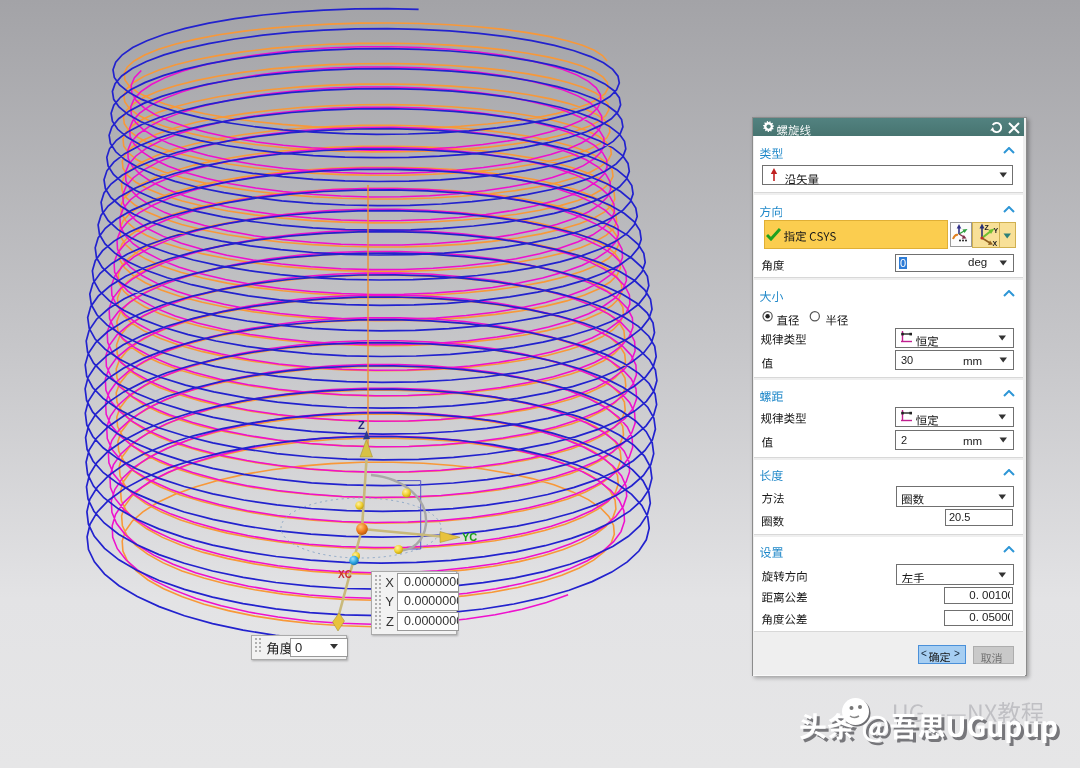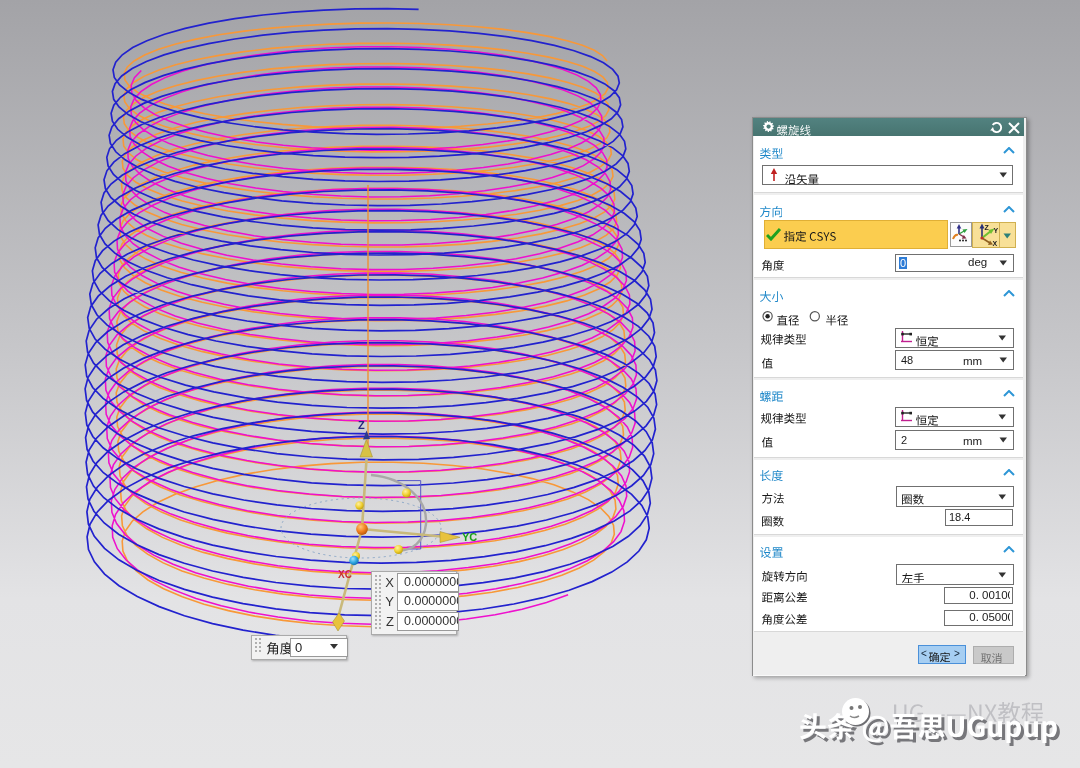--- a/index.html
+++ b/index.html
@@ -235,21 +235,21 @@
 <div style="position:absolute;left:916.0px;top:332.5px;z-index:13;"><svg width="22.2" height="10.7" viewBox="0.3 -9.7 22.2 10.7">
       <path d="M2.0 -9.7V0.9H2.9V-9.7ZM0.9 -7.4C0.9 -6.5 0.6 -5.2 0.3 -4.5L1.0 -4.2C1.4 -5.1 1.6 -6.4 1.6 -7.3ZM3.0 -7.5C3.3 -6.9 3.7 -6.0 3.8 -5.5L4.5 -5.8C4.3 -6.3 3.9 -7.2 3.6 -7.8ZM4.4 -9.0V-8.2H10.8V-9.0ZM4.0 -0.5V0.3H11.0V-0.5ZM5.8 -3.9H9.3V-2.3H5.8ZM5.8 -6.2H9.3V-4.6H5.8ZM5.0 -7.0V-1.5H10.2V-7.0Z M14.1 -4.3C13.8 -2.3 13.2 -0.6 11.9 0.4C12.1 0.5 12.5 0.8 12.6 1.0C13.4 0.3 13.9 -0.6 14.3 -1.7C15.4 0.3 17.1 0.7 19.5 0.7H22.2C22.3 0.5 22.4 0.1 22.5 -0.1C22.0 -0.1 20.0 -0.1 19.6 -0.1C18.9 -0.1 18.3 -0.2 17.7 -0.3V-2.6H21.1V-3.4H17.7V-5.3H20.6V-6.1H13.9V-5.3H16.8V-0.5C15.8 -0.9 15.1 -1.5 14.7 -2.7C14.8 -3.2 14.9 -3.7 14.9 -4.3ZM16.4 -9.5C16.6 -9.2 16.8 -8.7 16.9 -8.4H12.4V-5.9H13.3V-7.5H21.2V-5.9H22.1V-8.4H17.9C17.8 -8.7 17.5 -9.3 17.2 -9.7Z" fill="#1a1a1a"></path>
     </svg></div>
 <svg style="position:absolute;left:998px;top:335.0px;z-index:13" width="9" height="6">
     <polygon points="0.5,0.5 8,0.5 4.2,5.5" fill="#333"></polygon>
   </svg>
 <div style="position:absolute;left:762.0px;top:354.5px;z-index:12;"><svg width="10.6" height="10.6" viewBox="0.4 -9.7 10.6 10.6">
       <path d="M6.9 -9.7C6.9 -9.3 6.8 -8.9 6.7 -8.5H3.8V-7.7H6.6C6.5 -7.3 6.5 -7.0 6.4 -6.6H4.4V-0.2H3.3V0.6H11.0V-0.2H10.0V-6.6H7.2C7.3 -7.0 7.3 -7.3 7.4 -7.7H10.7V-8.5H7.6L7.8 -9.6ZM5.2 -0.2V-1.1H9.2V-0.2ZM5.2 -4.4H9.2V-3.4H5.2ZM5.2 -5.0V-6.0H9.2V-5.0ZM5.2 -2.7H9.2V-1.7H5.2ZM3.0 -9.6C2.4 -7.9 1.4 -6.2 0.4 -5.1C0.5 -4.9 0.8 -4.4 0.9 -4.2C1.2 -4.6 1.5 -5.0 1.8 -5.5V0.9H2.6V-6.8C3.1 -7.6 3.5 -8.5 3.8 -9.4Z" fill="#1a1a1a"></path>
     </svg></div>
 <div style="position:absolute;left:895px;top:350px;width:117px;height:18px;background:#fff;border:1px solid #707070;z-index:12"></div>
-<div style="position:absolute;left:901px;top:354px;font:11px 'Liberation Sans',sans-serif;color:#1a1a1a;z-index:13">48</div>
+<div style="position:absolute;left:901px;top:354px;font:11px 'Liberation Sans',sans-serif;color:#1a1a1a;z-index:13">30</div>
 <div style="position:absolute;left:963px;top:355px;font:11.5px 'Liberation Sans',sans-serif;color:#1a1a1a;z-index:13">mm</div>
 <svg style="position:absolute;left:999px;top:357px;z-index:13" width="9" height="6">
     <polygon points="0.5,0.5 8,0.5 4.2,5.5" fill="#333"></polygon>
   </svg>
 <div style="position:absolute;left:760.0px;top:388.0px;z-index:12;"><svg width="23.0" height="11.0" viewBox="0.5 -10.0 23.0 11.0">
       <path d="M9.2 -1.3C9.7 -0.7 10.3 0.1 10.6 0.6L11.3 0.2C11.0 -0.3 10.3 -1.1 9.8 -1.7ZM3.5 -2.7C3.6 -2.3 3.8 -1.8 3.9 -1.4L3.1 -1.2V-3.5H4.5V-7.9H3.1V-10.0H2.3V-7.9H0.9V-3.0H1.6V-3.5H2.3V-1.1L0.5 -0.7L0.6 0.1L4.1 -0.6C4.2 -0.4 4.2 -0.1 4.3 0.1L4.9 -0.2C4.8 -0.9 4.5 -2.0 4.1 -2.9ZM1.6 -7.1H2.4V-4.3H1.6ZM3.0 -7.1H3.8V-4.3H3.0ZM6.0 -1.6C5.7 -1.1 5.3 -0.6 4.9 -0.2L4.5 0.2C4.7 0.3 5.0 0.6 5.2 0.7C5.7 0.2 6.4 -0.7 6.8 -1.4ZM5.9 -7.3H7.6V-6.3H5.9ZM8.4 -7.3H10.1V-6.3H8.4ZM5.9 -8.9H7.6V-7.9H5.9ZM8.4 -8.9H10.1V-7.9H8.4ZM5.1 -1.8C5.3 -1.8 5.6 -1.9 7.7 -2.1V0.0C7.7 0.2 7.7 0.2 7.5 0.2C7.4 0.2 6.9 0.2 6.4 0.2C6.5 0.4 6.6 0.7 6.6 0.9C7.4 0.9 7.9 0.9 8.2 0.8C8.5 0.7 8.6 0.5 8.6 0.0V-2.1L10.4 -2.3C10.6 -2.0 10.7 -1.7 10.8 -1.5L11.5 -1.9C11.2 -2.5 10.5 -3.4 9.9 -4.0L9.3 -3.7C9.5 -3.4 9.7 -3.2 9.9 -2.9L6.7 -2.7C7.8 -3.3 8.9 -4.1 9.9 -5.0L9.2 -5.4C8.9 -5.1 8.6 -4.8 8.3 -4.6L6.6 -4.5C7.1 -4.8 7.5 -5.2 7.9 -5.6H10.9V-9.6H5.1V-5.6H6.9C6.4 -5.2 6.0 -4.8 5.8 -4.7C5.6 -4.6 5.4 -4.5 5.2 -4.5C5.3 -4.2 5.4 -3.9 5.5 -3.7C5.6 -3.7 5.9 -3.8 7.3 -3.9C6.7 -3.4 6.2 -3.1 5.9 -3.0C5.4 -2.7 5.1 -2.6 4.8 -2.5C4.9 -2.3 5.0 -1.9 5.1 -1.8Z M13.8 -8.8H16.1V-6.7H13.8ZM18.6 -5.9H21.8V-3.4H18.6ZM23.3 -9.5H17.7V0.5H23.5V-0.4H18.6V-2.6H22.7V-6.7H18.6V-8.6H23.3ZM12.4 -0.4 12.6 0.4C13.9 0.1 15.6 -0.4 17.2 -0.9L17.1 -1.7L15.6 -1.2V-3.4H17.1V-4.2H15.6V-5.9H17.0V-9.6H13.0V-5.9H14.7V-1.0L13.8 -0.8V-4.7H13.0V-0.6Z" fill="#1C86C8"></path>
     </svg></div>
 <svg style="position:absolute;left:1003px;top:390px;z-index:12" width="12" height="7">
     <path d="M1,6 L6,1 L11,6" fill="none" stroke="#2E96D6" stroke-width="2"></path>
   </svg>
@@ -292,21 +292,21 @@
 <div style="position:absolute;left:902.0px;top:491.0px;z-index:13;"><svg width="21.7" height="10.6" viewBox="0.9 -9.7 21.7 10.6">
       <path d="M3.2 -7.7C3.4 -7.4 3.7 -7.0 3.8 -6.7L4.4 -6.9C4.3 -7.2 4.0 -7.6 3.7 -7.9ZM5.5 -8.2C5.4 -7.6 5.2 -7.1 5.0 -6.6H2.8V-6.1H4.8C4.6 -5.8 4.5 -5.5 4.3 -5.3H2.3V-4.7H3.9C3.3 -4.1 2.7 -3.7 1.9 -3.3C2.1 -3.2 2.3 -2.9 2.4 -2.7C2.9 -3.0 3.4 -3.3 3.8 -3.7V-1.7C3.8 -0.9 4.1 -0.7 5.2 -0.7C5.4 -0.7 7.1 -0.7 7.3 -0.7C8.1 -0.7 8.3 -1.0 8.4 -2.0C8.2 -2.0 7.9 -2.1 7.8 -2.2C7.7 -1.4 7.6 -1.3 7.2 -1.3C6.9 -1.3 5.5 -1.3 5.2 -1.3C4.6 -1.3 4.5 -1.4 4.5 -1.7V-3.4H6.6C6.6 -2.9 6.6 -2.7 6.5 -2.6C6.5 -2.5 6.4 -2.5 6.3 -2.5C6.1 -2.5 5.8 -2.5 5.4 -2.6C5.5 -2.4 5.6 -2.2 5.6 -2.1C6.0 -2.0 6.3 -2.0 6.5 -2.0C6.8 -2.1 6.9 -2.1 7.0 -2.2C7.2 -2.4 7.2 -2.8 7.3 -3.7C7.3 -3.8 7.3 -3.9 7.3 -3.9H4.1C4.3 -4.2 4.6 -4.4 4.8 -4.7H6.8C7.3 -3.9 8.2 -3.2 9.1 -2.8C9.2 -3.0 9.4 -3.2 9.6 -3.3C8.8 -3.6 8.1 -4.1 7.6 -4.7H9.3V-5.3H5.2C5.3 -5.5 5.4 -5.8 5.6 -6.1H8.9V-6.6H7.6C7.9 -7.0 8.1 -7.4 8.3 -7.8L7.6 -8.0C7.5 -7.6 7.2 -7.0 7.0 -6.6H5.8C6.0 -7.1 6.1 -7.6 6.2 -8.1ZM0.9 -9.2V0.9H1.8V0.4H9.7V0.9H10.6V-9.2ZM1.8 -0.3V-8.4H9.7V-0.3Z M16.6 -9.4C16.4 -9.0 16.0 -8.3 15.7 -7.9L16.3 -7.6C16.6 -8.0 17.0 -8.6 17.3 -9.1ZM12.5 -9.1C12.8 -8.6 13.1 -8.0 13.2 -7.6L13.9 -7.9C13.8 -8.3 13.5 -8.9 13.1 -9.4ZM16.2 -3.0C16.0 -2.4 15.6 -1.9 15.1 -1.4C14.7 -1.7 14.3 -1.9 13.8 -2.1C14.0 -2.3 14.2 -2.7 14.3 -3.0ZM12.8 -1.8C13.3 -1.5 14.0 -1.3 14.5 -1.0C13.8 -0.4 12.9 -0.1 12.0 0.2C12.1 0.3 12.3 0.6 12.4 0.8C13.4 0.5 14.4 0.1 15.2 -0.6C15.6 -0.3 16.0 -0.1 16.2 0.1L16.8 -0.5C16.5 -0.7 16.2 -0.9 15.8 -1.1C16.4 -1.7 16.9 -2.6 17.2 -3.6L16.7 -3.7L16.6 -3.7H14.7L14.9 -4.3L14.2 -4.5C14.1 -4.2 14.0 -4.0 13.9 -3.7H12.3V-3.0H13.5C13.3 -2.5 13.0 -2.1 12.8 -1.8ZM14.5 -9.7V-7.5H12.1V-6.8H14.2C13.6 -6.1 12.8 -5.3 11.9 -5.0C12.1 -4.8 12.3 -4.5 12.4 -4.3C13.1 -4.7 13.9 -5.4 14.5 -6.0V-4.6H15.3V-6.2C15.8 -5.8 16.5 -5.3 16.8 -5.0L17.3 -5.6C17.0 -5.8 16.0 -6.5 15.4 -6.8H17.6V-7.5H15.3V-9.7ZM18.7 -9.6C18.4 -7.5 17.9 -5.6 17.0 -4.4C17.2 -4.3 17.5 -4.0 17.7 -3.9C18.0 -4.3 18.2 -4.8 18.5 -5.4C18.7 -4.2 19.1 -3.2 19.5 -2.3C18.8 -1.2 17.9 -0.4 16.7 0.3C16.8 0.4 17.1 0.8 17.2 1.0C18.3 0.3 19.2 -0.5 19.9 -1.5C20.5 -0.5 21.2 0.3 22.1 0.8C22.2 0.6 22.5 0.3 22.7 0.1C21.7 -0.4 21.0 -1.2 20.4 -2.3C21.0 -3.5 21.4 -4.9 21.6 -6.6H22.4V-7.4H19.1C19.3 -8.1 19.4 -8.8 19.5 -9.4ZM20.8 -6.6C20.6 -5.3 20.3 -4.2 19.9 -3.2C19.5 -4.2 19.2 -5.4 19.0 -6.6Z" fill="#1a1a1a"></path>
     </svg></div>
 <svg style="position:absolute;left:998px;top:493.5px;z-index:13" width="9" height="6">
     <polygon points="0.5,0.5 8,0.5 4.2,5.5" fill="#333"></polygon>
   </svg>
 <div style="position:absolute;left:762.0px;top:513.0px;z-index:12;"><svg width="21.7" height="10.6" viewBox="0.9 -9.7 21.7 10.6">
       <path d="M3.2 -7.7C3.4 -7.4 3.7 -7.0 3.8 -6.7L4.4 -6.9C4.3 -7.2 4.0 -7.6 3.7 -7.9ZM5.5 -8.2C5.4 -7.6 5.2 -7.1 5.0 -6.6H2.8V-6.1H4.8C4.6 -5.8 4.5 -5.5 4.3 -5.3H2.3V-4.7H3.9C3.3 -4.1 2.7 -3.7 1.9 -3.3C2.1 -3.2 2.3 -2.9 2.4 -2.7C2.9 -3.0 3.4 -3.3 3.8 -3.7V-1.7C3.8 -0.9 4.1 -0.7 5.2 -0.7C5.4 -0.7 7.1 -0.7 7.3 -0.7C8.1 -0.7 8.3 -1.0 8.4 -2.0C8.2 -2.0 7.9 -2.1 7.8 -2.2C7.7 -1.4 7.6 -1.3 7.2 -1.3C6.9 -1.3 5.5 -1.3 5.2 -1.3C4.6 -1.3 4.5 -1.4 4.5 -1.7V-3.4H6.6C6.6 -2.9 6.6 -2.7 6.5 -2.6C6.5 -2.5 6.4 -2.5 6.3 -2.5C6.1 -2.5 5.8 -2.5 5.4 -2.6C5.5 -2.4 5.6 -2.2 5.6 -2.1C6.0 -2.0 6.3 -2.0 6.5 -2.0C6.8 -2.1 6.9 -2.1 7.0 -2.2C7.2 -2.4 7.2 -2.8 7.3 -3.7C7.3 -3.8 7.3 -3.9 7.3 -3.9H4.1C4.3 -4.2 4.6 -4.4 4.8 -4.7H6.8C7.3 -3.9 8.2 -3.2 9.1 -2.8C9.2 -3.0 9.4 -3.2 9.6 -3.3C8.8 -3.6 8.1 -4.1 7.6 -4.7H9.3V-5.3H5.2C5.3 -5.5 5.4 -5.8 5.6 -6.1H8.9V-6.6H7.6C7.9 -7.0 8.1 -7.4 8.3 -7.8L7.6 -8.0C7.5 -7.6 7.2 -7.0 7.0 -6.6H5.8C6.0 -7.1 6.1 -7.6 6.2 -8.1ZM0.9 -9.2V0.9H1.8V0.4H9.7V0.9H10.6V-9.2ZM1.8 -0.3V-8.4H9.7V-0.3Z M16.6 -9.4C16.4 -9.0 16.0 -8.3 15.7 -7.9L16.3 -7.6C16.6 -8.0 17.0 -8.6 17.3 -9.1ZM12.5 -9.1C12.8 -8.6 13.1 -8.0 13.2 -7.6L13.9 -7.9C13.8 -8.3 13.5 -8.9 13.1 -9.4ZM16.2 -3.0C16.0 -2.4 15.6 -1.9 15.1 -1.4C14.7 -1.7 14.3 -1.9 13.8 -2.1C14.0 -2.3 14.2 -2.7 14.3 -3.0ZM12.8 -1.8C13.3 -1.5 14.0 -1.3 14.5 -1.0C13.8 -0.4 12.9 -0.1 12.0 0.2C12.1 0.3 12.3 0.6 12.4 0.8C13.4 0.5 14.4 0.1 15.2 -0.6C15.6 -0.3 16.0 -0.1 16.2 0.1L16.8 -0.5C16.5 -0.7 16.2 -0.9 15.8 -1.1C16.4 -1.7 16.9 -2.6 17.2 -3.6L16.7 -3.7L16.6 -3.7H14.7L14.9 -4.3L14.2 -4.5C14.1 -4.2 14.0 -4.0 13.9 -3.7H12.3V-3.0H13.5C13.3 -2.5 13.0 -2.1 12.8 -1.8ZM14.5 -9.7V-7.5H12.1V-6.8H14.2C13.6 -6.1 12.8 -5.3 11.9 -5.0C12.1 -4.8 12.3 -4.5 12.4 -4.3C13.1 -4.7 13.9 -5.4 14.5 -6.0V-4.6H15.3V-6.2C15.8 -5.8 16.5 -5.3 16.8 -5.0L17.3 -5.6C17.0 -5.8 16.0 -6.5 15.4 -6.8H17.6V-7.5H15.3V-9.7ZM18.7 -9.6C18.4 -7.5 17.9 -5.6 17.0 -4.4C17.2 -4.3 17.5 -4.0 17.7 -3.9C18.0 -4.3 18.2 -4.8 18.5 -5.4C18.7 -4.2 19.1 -3.2 19.5 -2.3C18.8 -1.2 17.9 -0.4 16.7 0.3C16.8 0.4 17.1 0.8 17.2 1.0C18.3 0.3 19.2 -0.5 19.9 -1.5C20.5 -0.5 21.2 0.3 22.1 0.8C22.2 0.6 22.5 0.3 22.7 0.1C21.7 -0.4 21.0 -1.2 20.4 -2.3C21.0 -3.5 21.4 -4.9 21.6 -6.6H22.4V-7.4H19.1C19.3 -8.1 19.4 -8.8 19.5 -9.4ZM20.8 -6.6C20.6 -5.3 20.3 -4.2 19.9 -3.2C19.5 -4.2 19.2 -5.4 19.0 -6.6Z" fill="#1a1a1a"></path>
     </svg></div>
 <div style="position:absolute;left:945px;top:509px;width:66px;height:15px;background:#fff;border:1px solid #707070;z-index:12"></div>
-<div style="position:absolute;left:949px;top:510.5px;font:11px 'Liberation Sans',sans-serif;color:#1a1a1a;z-index:13">18.4</div>
+<div style="position:absolute;left:949px;top:510.5px;font:11px 'Liberation Sans',sans-serif;color:#1a1a1a;z-index:13">20.5</div>
 <div style="position:absolute;left:760.0px;top:544.0px;z-index:12;"><svg width="22.8" height="10.9" viewBox="0.5 -9.9 22.8 10.9">
       <path d="M1.5 -9.3C2.1 -8.7 2.9 -7.9 3.3 -7.4L3.9 -8.1C3.5 -8.6 2.7 -9.3 2.1 -9.9ZM0.5 -6.3V-5.4H2.2V-1.1C2.2 -0.6 1.8 -0.2 1.6 -0.0C1.8 0.1 2.0 0.5 2.1 0.7C2.3 0.5 2.6 0.2 4.7 -1.3C4.6 -1.5 4.5 -1.9 4.4 -2.1L3.1 -1.1V-6.3ZM5.9 -9.6V-8.3C5.9 -7.4 5.6 -6.4 4.0 -5.7C4.2 -5.6 4.5 -5.2 4.6 -5.0C6.4 -5.9 6.7 -7.2 6.7 -8.3V-8.8H8.9V-6.9C8.9 -6.0 9.0 -5.6 9.9 -5.6C10.0 -5.6 10.6 -5.6 10.8 -5.6C11.0 -5.6 11.3 -5.6 11.4 -5.7C11.4 -5.9 11.4 -6.2 11.3 -6.5C11.2 -6.4 10.9 -6.4 10.8 -6.4C10.6 -6.4 10.1 -6.4 9.9 -6.4C9.7 -6.4 9.7 -6.5 9.7 -6.9V-9.6ZM9.7 -3.9C9.2 -3.0 8.6 -2.2 7.8 -1.5C7.0 -2.2 6.3 -3.0 5.9 -3.9ZM4.6 -4.8V-3.9H5.2L5.1 -3.9C5.5 -2.8 6.2 -1.8 7.1 -1.0C6.2 -0.5 5.1 -0.1 4.1 0.2C4.3 0.4 4.5 0.7 4.5 1.0C5.7 0.6 6.8 0.2 7.8 -0.5C8.7 0.2 9.8 0.7 11.0 1.0C11.1 0.7 11.4 0.4 11.6 0.2C10.4 -0.0 9.4 -0.5 8.5 -1.0C9.5 -1.9 10.3 -3.1 10.8 -4.6L10.3 -4.8L10.1 -4.8Z M19.8 -9.0H21.8V-7.9H19.8ZM17.0 -9.0H19.0V-7.9H17.0ZM14.3 -9.0H16.2V-7.9H14.3ZM14.3 -5.1V-0.1H12.7V0.6H23.3V-0.1H21.7V-5.1H17.9L18.1 -5.8H23.1V-6.5H18.2L18.4 -7.2H22.7V-9.6H13.4V-7.2H17.4L17.4 -6.5H12.8V-5.8H17.2L17.1 -5.1ZM15.1 -0.1V-0.8H20.8V-0.1ZM15.1 -3.3H20.8V-2.6H15.1ZM15.1 -3.8V-4.5H20.8V-3.8ZM15.1 -2.1H20.8V-1.4H15.1Z" fill="#1C86C8"></path>
     </svg></div>
 <svg style="position:absolute;left:1003px;top:546px;z-index:12" width="12" height="7">
     <path d="M1,6 L6,1 L11,6" fill="none" stroke="#2E96D6" stroke-width="2"></path>
   </svg>
 <div style="position:absolute;left:762.0px;top:567.5px;z-index:12;"><svg width="44.6" height="10.7" viewBox="0.3 -9.7 44.6 10.7">
       <path d="M1.9 -9.3C2.3 -8.9 2.6 -8.2 2.8 -7.8H0.5V-7.0H1.7C1.7 -3.7 1.6 -1.2 0.3 0.3C0.5 0.5 0.8 0.7 0.9 0.9C2.0 -0.4 2.4 -2.3 2.5 -4.7H3.8C3.8 -1.5 3.7 -0.3 3.5 -0.1C3.4 0.0 3.3 0.1 3.1 0.1C3.0 0.1 2.6 0.1 2.1 0.0C2.3 0.2 2.3 0.6 2.3 0.8C2.8 0.8 3.3 0.8 3.5 0.8C3.8 0.8 4.0 0.7 4.2 0.4C4.5 0.0 4.6 -1.2 4.6 -5.1C4.6 -5.2 4.6 -5.5 4.6 -5.5H2.5L2.6 -7.0H5.1V-7.8H3.0L3.6 -8.0C3.4 -8.4 3.1 -9.1 2.7 -9.6ZM5.8 -4.3C5.8 -2.4 5.6 -0.6 4.6 0.3C4.8 0.4 5.0 0.7 5.2 0.9C5.7 0.4 6.0 -0.4 6.2 -1.2C6.9 0.3 7.9 0.7 9.3 0.7H10.9C10.9 0.5 11.0 0.1 11.1 -0.1C10.8 -0.1 9.6 -0.1 9.4 -0.1C9.0 -0.1 8.7 -0.1 8.4 -0.2V-2.6H10.6V-3.4H8.4V-5.4H9.9C9.7 -4.9 9.5 -4.5 9.4 -4.2L10.1 -4.0C10.3 -4.5 10.7 -5.3 10.9 -6.0L10.4 -6.2L10.3 -6.1H5.7C6.0 -6.5 6.2 -6.9 6.4 -7.4H11.0V-8.2H6.8C6.9 -8.6 7.1 -9.1 7.2 -9.5L6.3 -9.7C6.0 -8.4 5.4 -7.1 4.7 -6.3C4.9 -6.2 5.2 -5.9 5.4 -5.7L5.6 -6.0V-5.4H7.6V-0.5C7.1 -0.9 6.7 -1.5 6.5 -2.5C6.5 -3.1 6.6 -3.7 6.6 -4.3Z M12.4 -3.8C12.5 -3.9 12.9 -4.0 13.3 -4.0H14.3V-2.3L12.0 -1.9L12.1 -1.1L14.3 -1.5V0.9H15.1V-1.7L16.7 -2.0L16.6 -2.7L15.1 -2.4V-4.0H16.3V-4.8H15.1V-6.5H14.3V-4.8H13.2C13.5 -5.6 13.9 -6.5 14.2 -7.5H16.3V-8.3H14.4C14.5 -8.7 14.6 -9.1 14.7 -9.5L13.9 -9.7C13.8 -9.2 13.7 -8.8 13.6 -8.3H12.0V-7.5H13.4C13.1 -6.6 12.9 -5.8 12.7 -5.5C12.5 -5.0 12.4 -4.6 12.2 -4.6C12.3 -4.4 12.4 -4.0 12.4 -3.8ZM16.4 -6.2V-5.3H18.1C17.8 -4.5 17.6 -3.8 17.4 -3.2H20.7C20.3 -2.6 19.8 -1.9 19.3 -1.3C18.9 -1.6 18.5 -1.8 18.2 -2.1L17.6 -1.5C18.8 -0.8 20.1 0.3 20.8 0.9L21.4 0.3C21.0 -0.1 20.6 -0.5 20.0 -0.9C20.7 -1.8 21.5 -2.9 22.1 -3.8L21.5 -4.1L21.3 -4.0H18.6L19.0 -5.3H22.5V-6.2H19.2L19.6 -7.5H22.1V-8.3H19.8L20.1 -9.5L19.3 -9.7L18.9 -8.3H16.8V-7.5H18.7L18.3 -6.2Z M28.1 -9.4C28.4 -8.9 28.7 -8.1 28.8 -7.7H23.8V-6.8H26.9C26.8 -4.2 26.5 -1.2 23.5 0.3C23.8 0.4 24.0 0.7 24.2 0.9C26.3 -0.2 27.2 -2.1 27.6 -4.2H31.7C31.5 -1.6 31.3 -0.4 30.9 -0.1C30.8 -0.0 30.6 0.0 30.4 0.0C30.1 0.0 29.3 -0.0 28.5 -0.1C28.6 0.1 28.7 0.5 28.8 0.8C29.5 0.8 30.3 0.8 30.7 0.8C31.1 0.8 31.4 0.7 31.7 0.4C32.1 -0.1 32.4 -1.3 32.6 -4.6C32.6 -4.7 32.6 -5.0 32.6 -5.0H27.7C27.8 -5.6 27.8 -6.2 27.9 -6.8H33.8V-7.7H28.9L29.7 -8.0C29.6 -8.5 29.2 -9.2 28.9 -9.7Z M39.5 -9.7C39.4 -9.1 39.1 -8.3 38.8 -7.7H35.6V0.9H36.5V-6.8H44.1V-0.2C44.1 -0.0 44.0 0.0 43.8 0.0C43.5 0.1 42.7 0.1 41.9 0.0C42.0 0.3 42.2 0.7 42.2 0.9C43.3 0.9 44.0 0.9 44.4 0.8C44.8 0.6 44.9 0.3 44.9 -0.2V-7.7H39.8C40.0 -8.2 40.4 -8.9 40.6 -9.5ZM38.8 -4.5H41.7V-2.3H38.8ZM38.0 -5.3V-0.7H38.8V-1.5H42.5V-5.3Z" fill="#1a1a1a"></path>
     </svg></div>
 <div style="position:absolute;left:896px;top:564px;width:116px;height:19px;background:#fff;border:1px solid #707070;z-index:12"></div>

